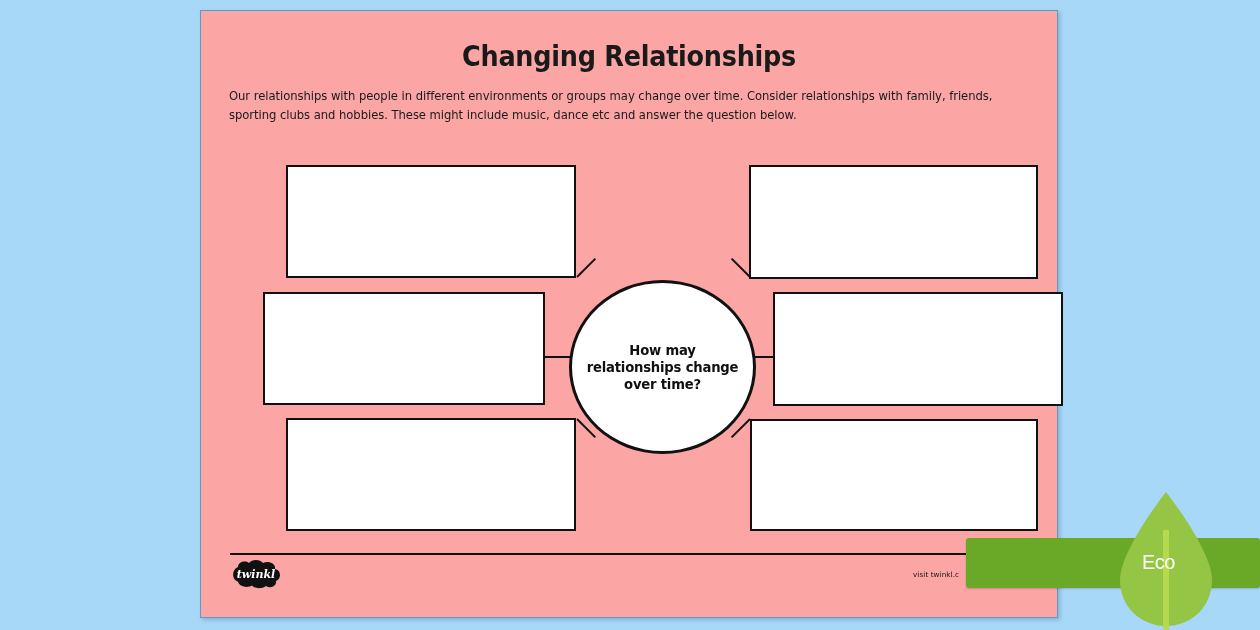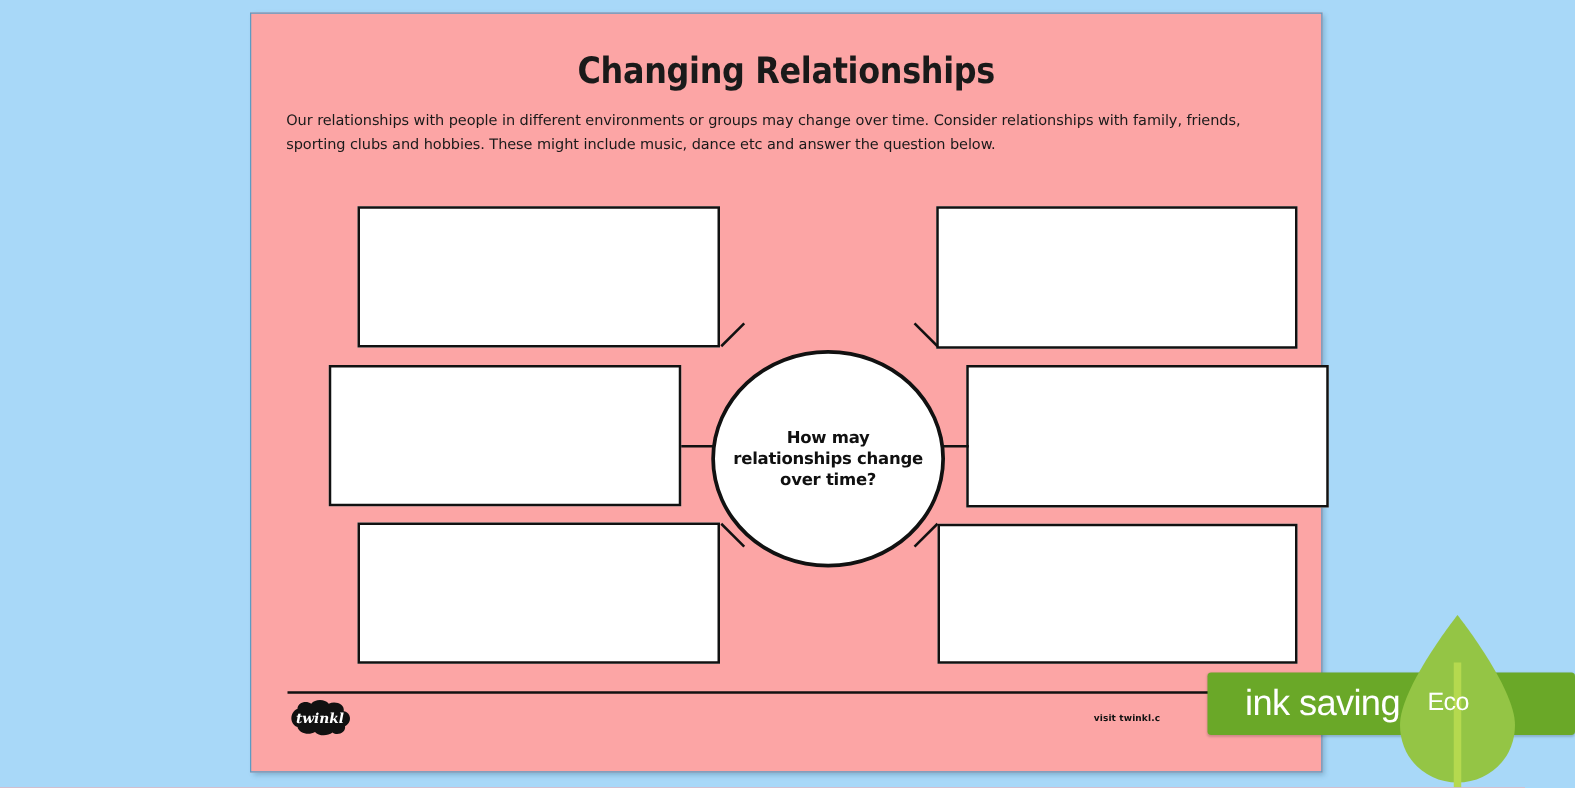--- a/index.html
+++ b/index.html
@@ -144,24 +144,24 @@
   #twinkl-logo {
     position: absolute;
     left: 28px;
     top: 548px;
     width: 54px;
     height: 30px;
   }
 
   #footer-visit-text {
     position: absolute;
-    left: 674px;
+    left: 712px;
     top: 559px;
     font-family: "DejaVu Sans", sans-serif;
-    font-weight: bold;
+    font-weight: normal;
     font-size: 7.2px;
     color: #111111;
     letter-spacing: 0.1px;
     white-space: nowrap;
   }
 
   
   #eco-badge {
     position: absolute;
     left: 966px;
@@ -257,21 +257,20 @@
   </div>
 
   <div id="footer-visit-text">visit twinkl.c</div>
 
 </div>
 
 <div id="eco-badge">
 
   <div id="eco-banner"></div>
 
-  <div id="eco-banner-label">ink saving</div>
 
   <div id="eco-leaf">
     <svg viewBox="0 0 96 142" width="96" height="142" xmlns="http://www.w3.org/2000/svg">
       <path d="M48 4 C48 4, 94 62, 94 92 C94 119, 73 138, 48 138
                C23 138, 2 119, 2 92 C2 62, 48 4, 48 4 Z" fill="#94c545"></path>
       <rect x="45" y="42" width="6" height="100" fill="#b5d94f"></rect>
     </svg>
   </div>
 
   <div id="eco-leaf-label">Eco</div>

